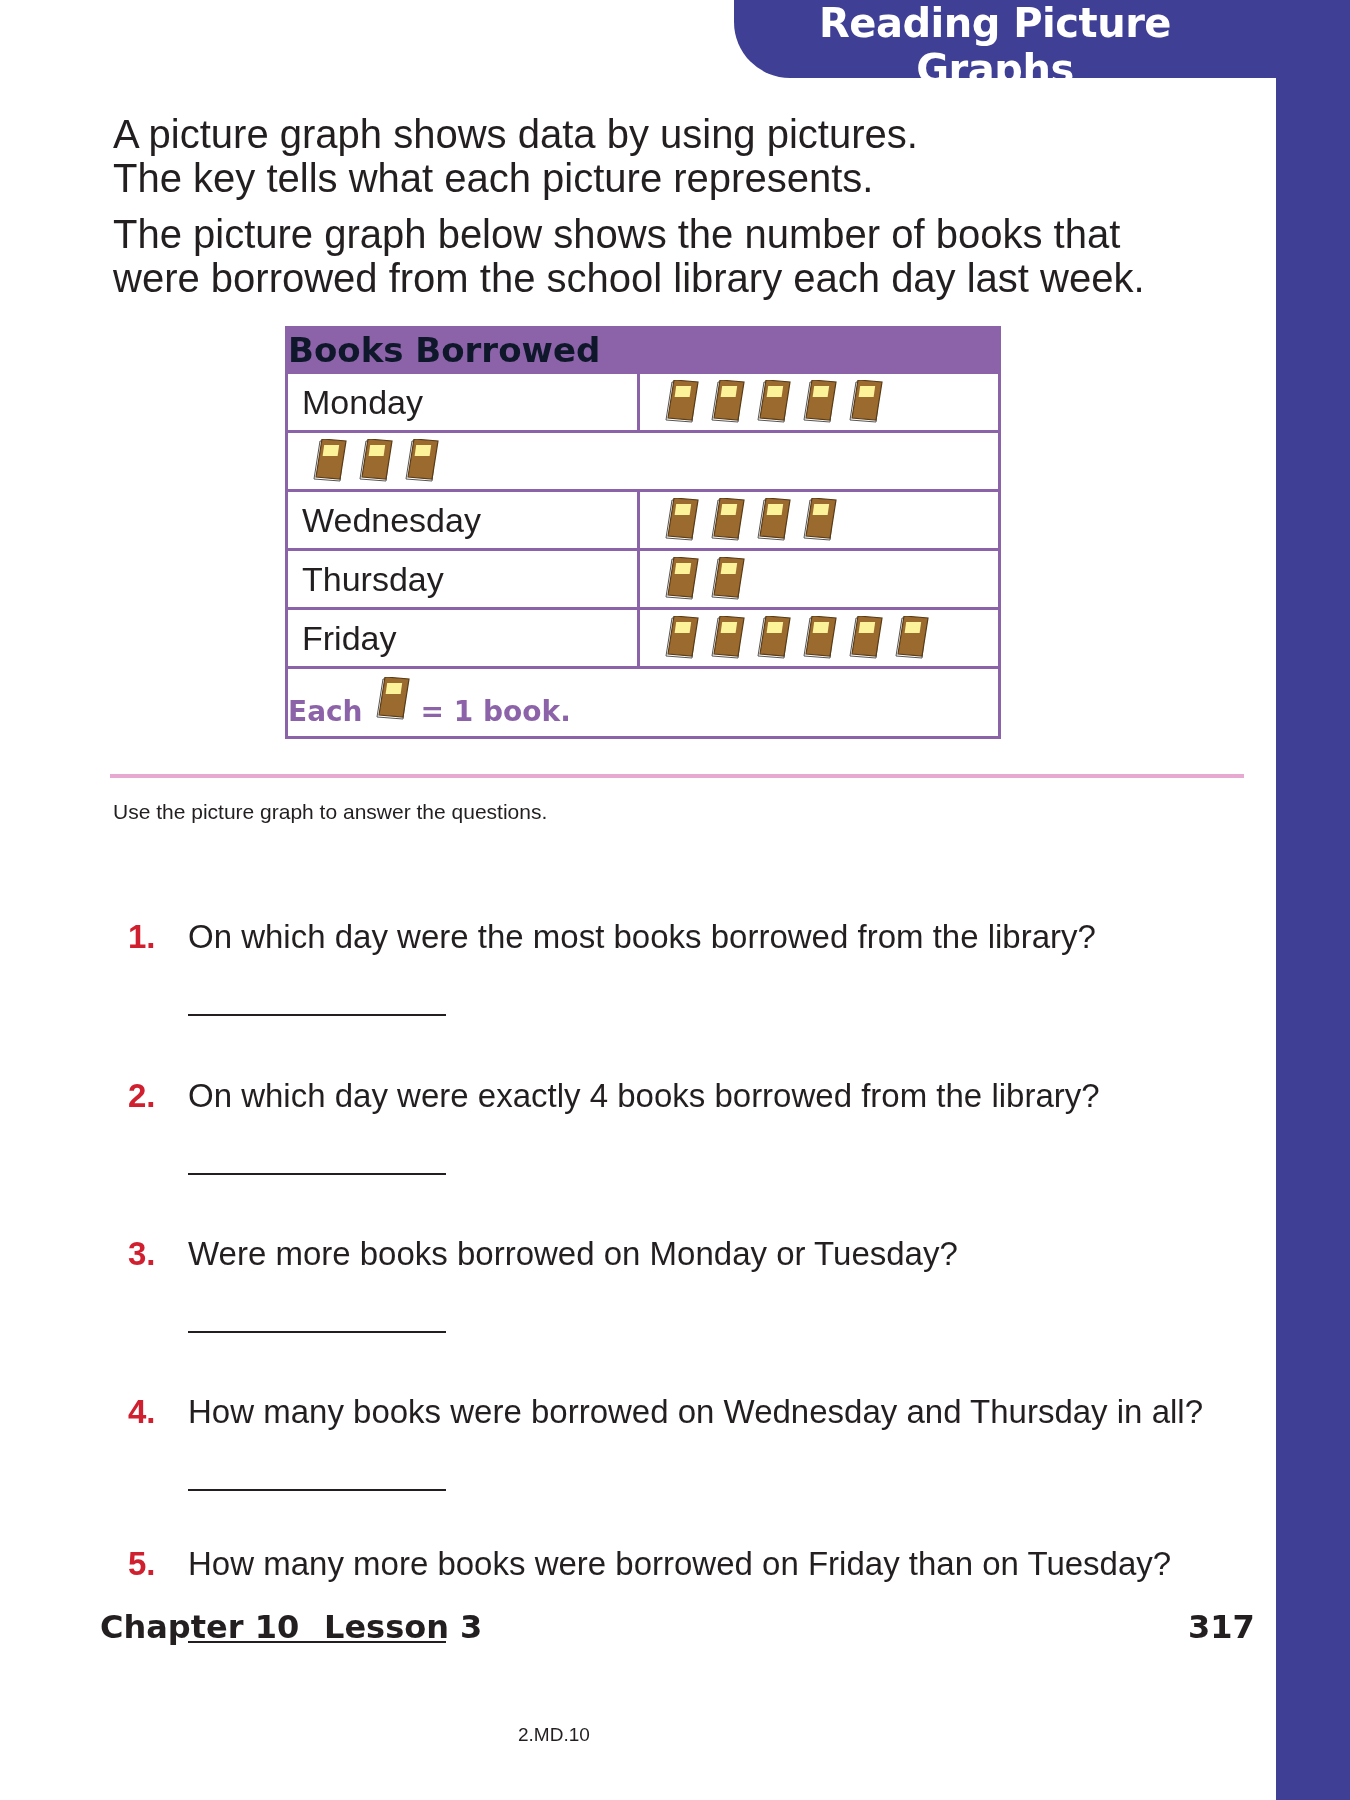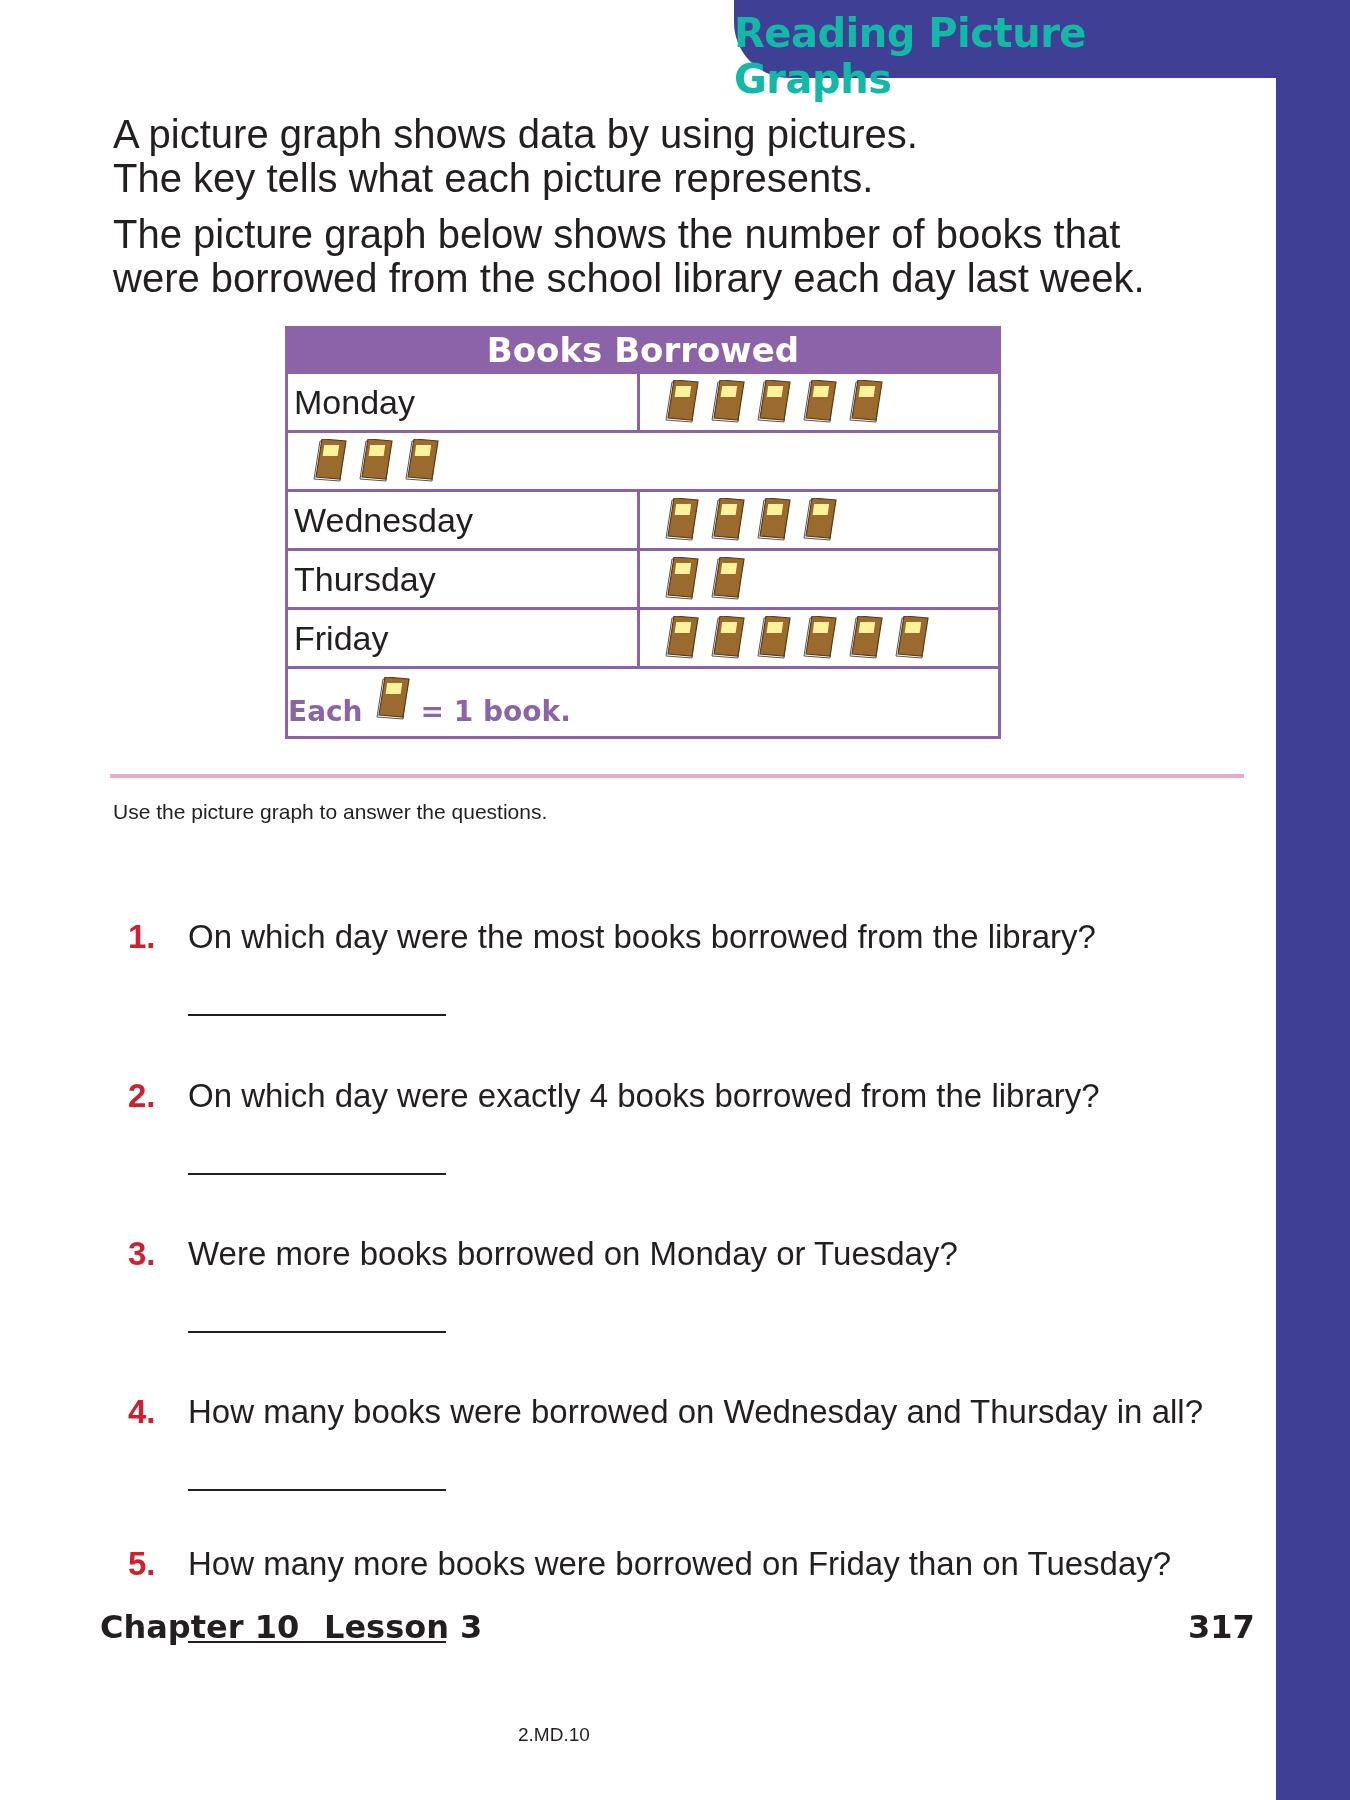--- a/index.html
+++ b/index.html
@@ -1,29 +1,29 @@
 <!DOCTYPE html>
 <html><head>
 <meta charset="utf-8">
 <style>
   html, body { margin:0; padding:0; }
   body { width:1350px; height:1800px; background:#fff; position:relative; overflow:hidden;
          font-family:"Liberation Sans", sans-serif; color:#231f20; }
   .sidebar { position:absolute; left:1276px; top:0; width:74px; height:1800px; background:#3f3f95; }
   .header-tab { position:absolute; left:734px; top:0; width:542px; height:78px; background:#3f3f95;
                 border-bottom-left-radius:56px; }
-  .header-title { position:absolute; right:20px; top:10px; color:#14b8a6; font-weight:bold; font-size:40px;
-                  font-family:"DejaVu Sans", sans-serif; letter-spacing:-0.5px; }
+  .header-title { position:absolute; right:20px; top:0; color:#ffffff; font-weight:bold; font-size:40px;
+                  font-family:"DejaVu Sans", sans-serif; letter-spacing:-0.5px;text-align:center; }
   .intro { position:absolute; left:113px; font-size:40px; line-height:44px; }
   .graph { position:absolute; left:285px; top:326px; width:710px; border:3px solid #8c63a9;
            border-collapse:collapse; }
-  .graph-title { height:42px; background:#8c63a9; color:#ffffff; font-weight:bold; font-size:34px;
-                 text-align:center; line-height:42px; font-family:"DejaVu Sans", sans-serif; }
+  .graph-title { height:42px; background:#8c63a9; color:#0f172a; font-weight:bold; font-size:34px;
+                 line-height:42px; font-family:"DejaVu Sans", sans-serif; }
   .row { display:flex; height:56px; border-top:3px solid #8c63a9; }
-  .day { width:352px; border-right:3px solid #8c63a9; font-size:34px; line-height:56px; padding-left:6px; box-sizing:border-box; }
+  .day { width:352px; border-right:3px solid #8c63a9; font-size:34px; line-height:56px; padding-left:14px; box-sizing:border-box; }
   .pics { flex:1; display:flex; align-items:center; padding-left:22px; gap:8px; }
   .book { width:38px; height:44px; position:relative; }
   .key { height:70px; border-top:3px solid #8c63a9; display:flex; align-items:flex-end; justify-content:flex-start;
          padding-bottom:8px; box-sizing:border-box; color:#8c63a9; font-weight:bold; font-size:28px;
          font-family:"DejaVu Sans", sans-serif; gap:10px; }
   .divider { position:absolute; left:110px; top:774px; width:1134px; height:4px; background:#e7a9cf; }
   .instr { position:absolute; left:113px; top:785px; font-size:21px;margin-top:15px; }
   .q { position:absolute; left:128px; font-size:33px; display:flex; }
   .qnum { color:#d0202f; font-weight:bold; width:60px; }
   .answer-line { position:absolute; left:188px; width:258px; height:2px; background:#231f20; }

